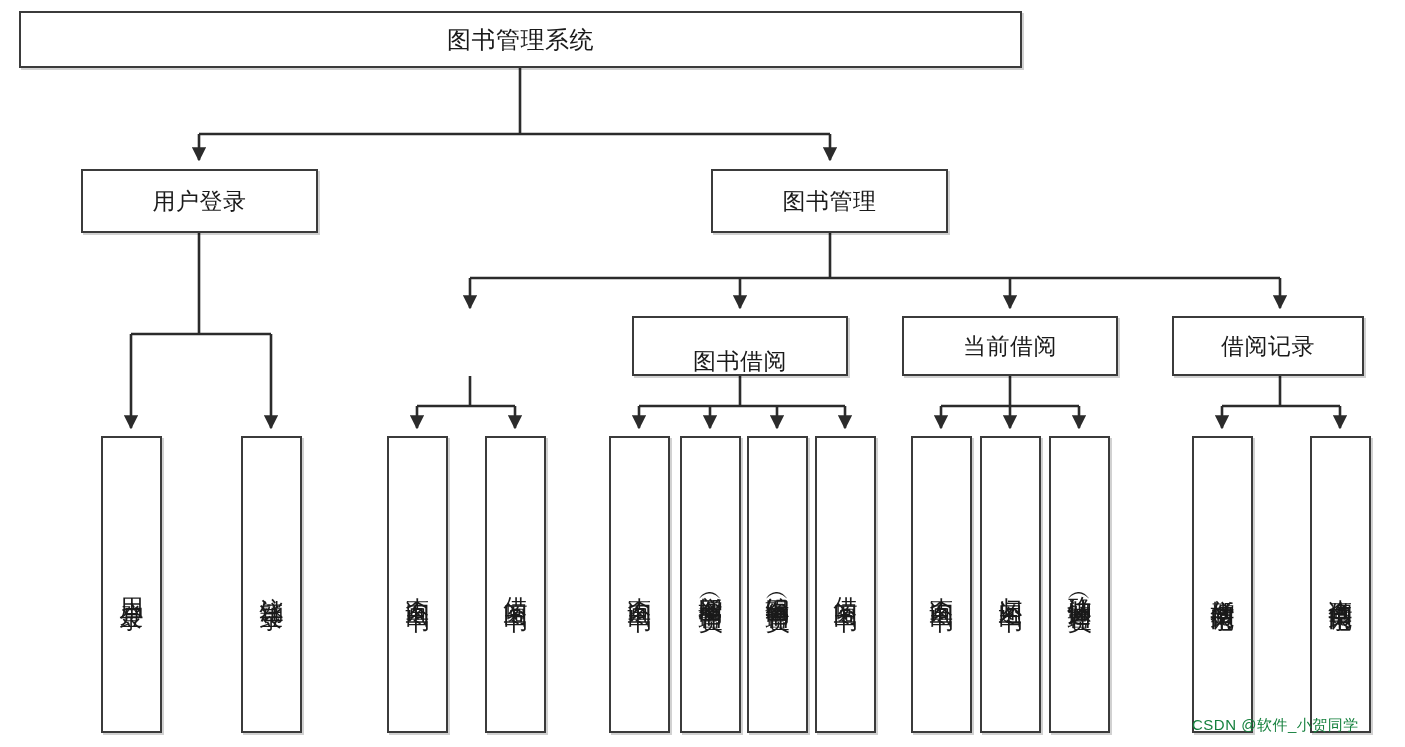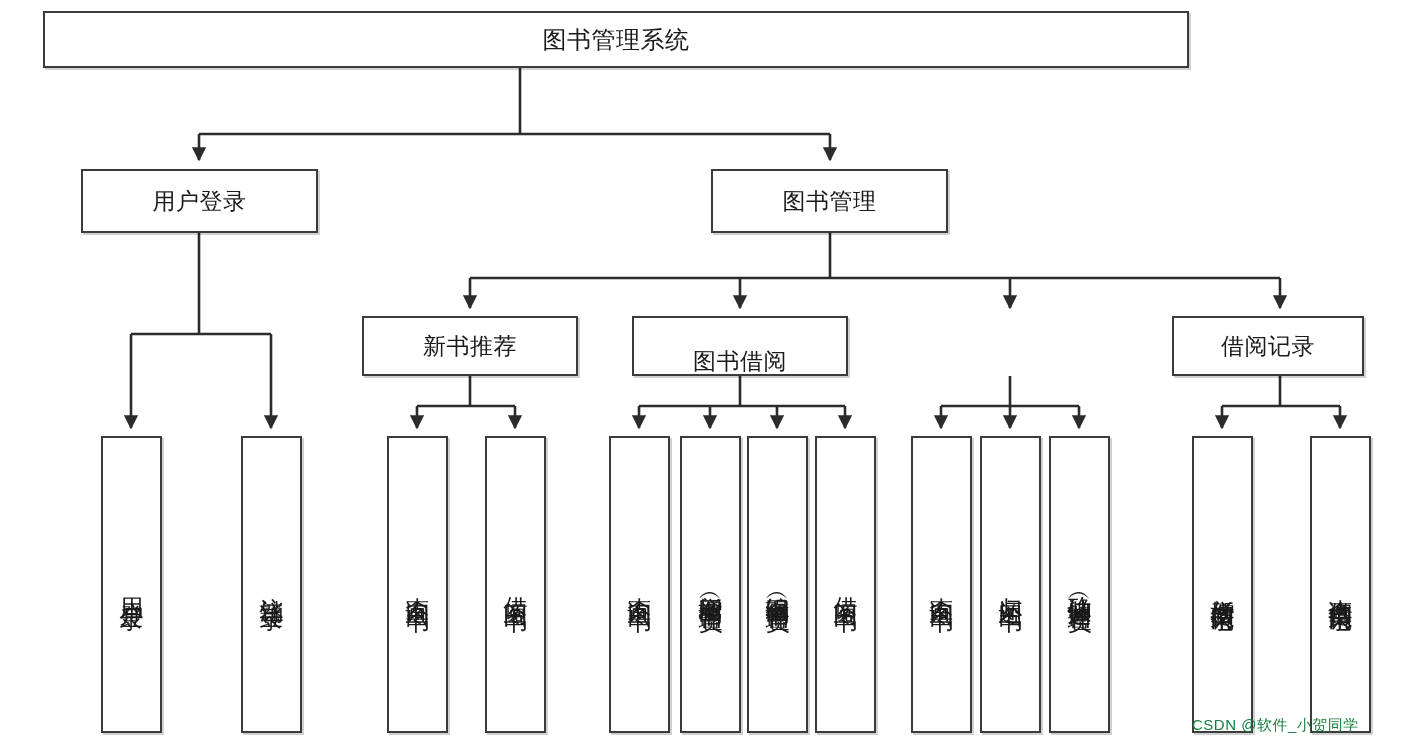--- a/index.html
+++ b/index.html
@@ -120,36 +120,36 @@
       <path d="M 1010 406 L 1010 428" marker-end="url(#arrow)"></path>
       <path d="M 1079 406 L 1079 428" marker-end="url(#arrow)"></path>
 
       <path d="M 1280 376 L 1280 406"></path>
       <path d="M 1222 406 L 1340 406"></path>
       <path d="M 1222 406 L 1222 428" marker-end="url(#arrow)"></path>
       <path d="M 1340 406 L 1340 428" marker-end="url(#arrow)"></path>
     </g>
   </svg>
 
-  <div class="node horiz root" style="left:19px; top:11px; width:1146px; height:57px;margin-left:24px;">
+  <div class="node horiz root" style="left:19px; top:11px; width:1003px; height:57px;">
     <span class="label">图书管理系统</span>
   </div>
 
   <div class="node horiz" style="left:81px; top:169px; width:237px; height:64px;">
     <span class="label">用户登录</span>
   </div>
   <div class="node horiz" style="left:711px; top:169px; width:237px; height:64px;">
     <span class="label">图书管理</span>
   </div>
 
-  <div class="node horiz" style="left:362px; top:316px; width:216px; height:60px;">
-    <span class="label">新书推荐</span>
-  </div>
   <div class="node horiz" style="left:632px; top:316px; width:216px; height:60px;align-items:flex-end;">
     <span class="label">图书借阅</span>
+  </div>
+  <div class="node horiz" style="left:902px; top:316px; width:216px; height:60px;">
+    <span class="label">当前借阅</span>
   </div>
   <div class="node horiz" style="left:1172px; top:316px; width:192px; height:60px;">
     <span class="label">借阅记录</span>
   </div>
 
   <div class="node vert" style="left:101px; top:436px; width:61px; height:297px;">
     <span class="label">用户登录</span>
   </div>
   <div class="node vert" style="left:241px; top:436px; width:61px; height:297px;">
     <span class="label">注销登录</span>

